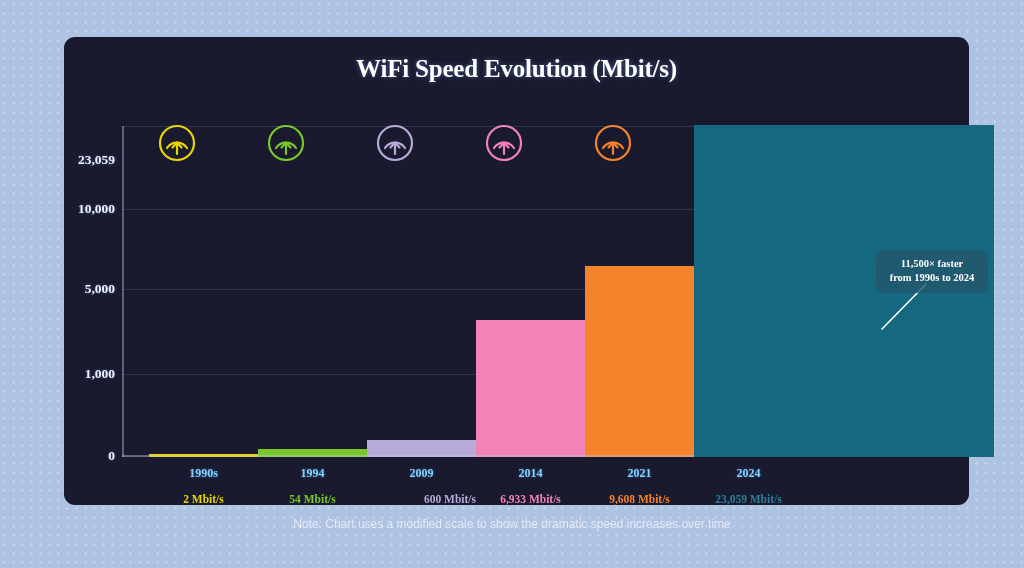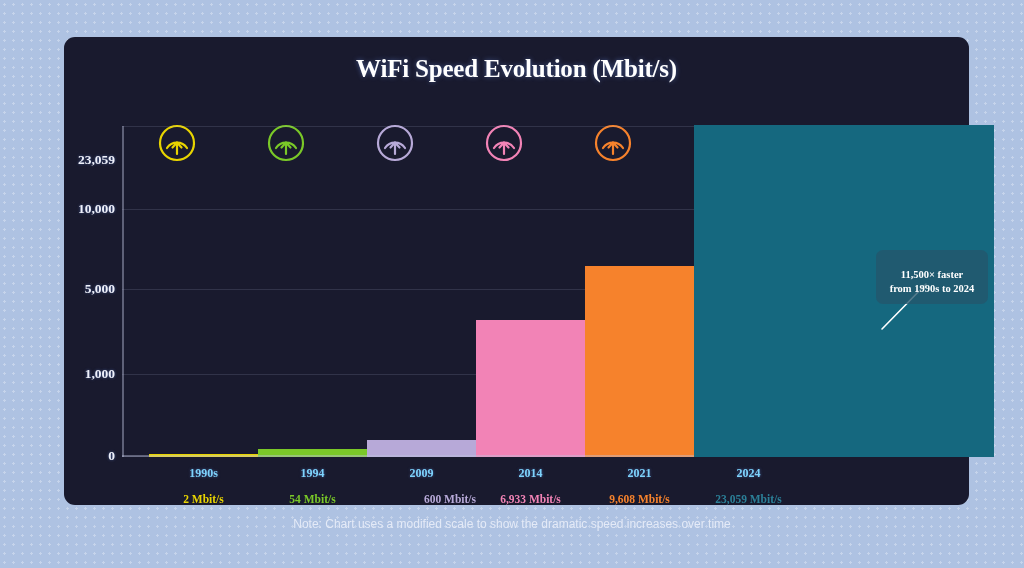--- a/index.html
+++ b/index.html
@@ -128,21 +128,21 @@
     font-size: 11.5px;
     font-weight: bold;
   }
 
   
   #annotation-box {
     position: absolute;
     left: 812px;
     top: 213px;
     width: 112px;
-    padding: 18px 8px 8px 8px;
+    padding: 7px 8px 8px 8px;
     box-sizing: border-box;
     background: rgba(36,86,108,0.78);
     border-radius: 7px;
     color: #ffffff;
     font-size: 10.5px;
     font-weight: bold;
     line-height: 14px;
     text-align: center;
     z-index: 6;
   }

